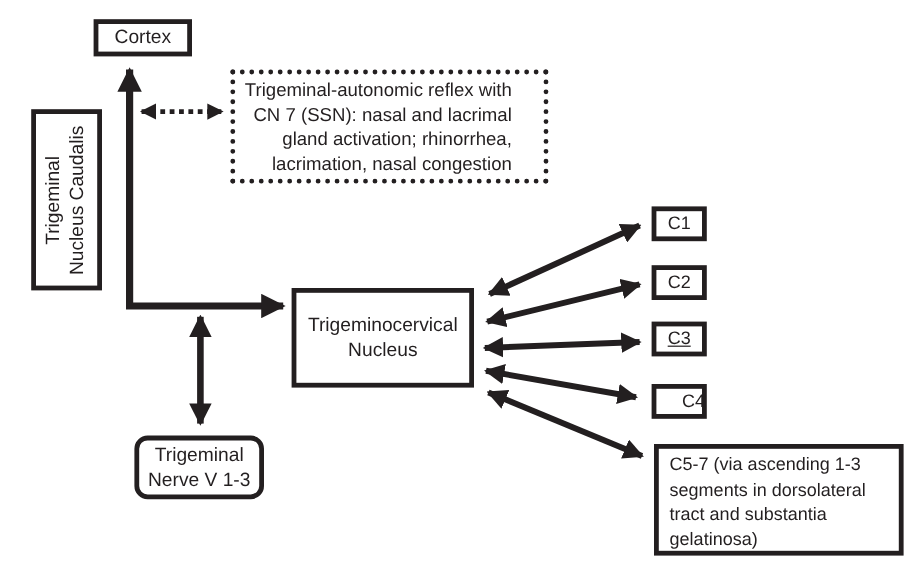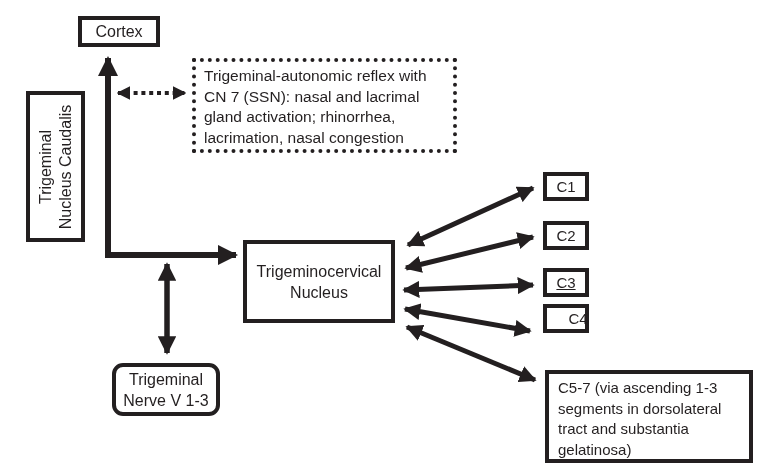--- a/index.html
+++ b/index.html
@@ -39,29 +39,29 @@
     width: 145px;
     flex: none;
     text-align: center;
     line-height: 20px;
     white-space: pre-line;
   }
   #reflex-note {
     left: 192px; top: 58px; width: 265px; height: 95px;
     border-style: dotted;
     align-items: flex-start; justify-content: flex-start;
-    text-align: left;
+    text-align: right;
     padding: 4px 8px;
     font-size: 15.5px;
     line-height: 20.5px;
   }
   #tcn           { left: 243px; top: 240px; width: 152px; height: 83px; text-align: center; }
   #tnerve        { left: 112px; top: 363px; width: 108px; height: 53px; border-radius: 11px; }
   .cbox          { left: 543px; width: 46px; height: 29px; font-size: 15px; }
-  #c1 { top: 172px; } #c2 { top: 221px; } #c3 { top: 268px; text-decoration: underline; } #c4 { top: 304px; padding-left: 24px; }
+  #c1 { top: 172px; } #c2 { top: 221px; } #c3 { top: 268px; text-decoration: underline; } #c4 { top: 320px; padding-left: 24px; }
   #c57 {
     left: 545px; top: 370px; width: 208px; height: 93px;
     align-items: flex-start; justify-content: flex-start;
     text-align: left;
     padding: 4px 5px 20px 9px;
     font-size: 15px;
     line-height: 20.5px;
   }
 </style>
 </head>

